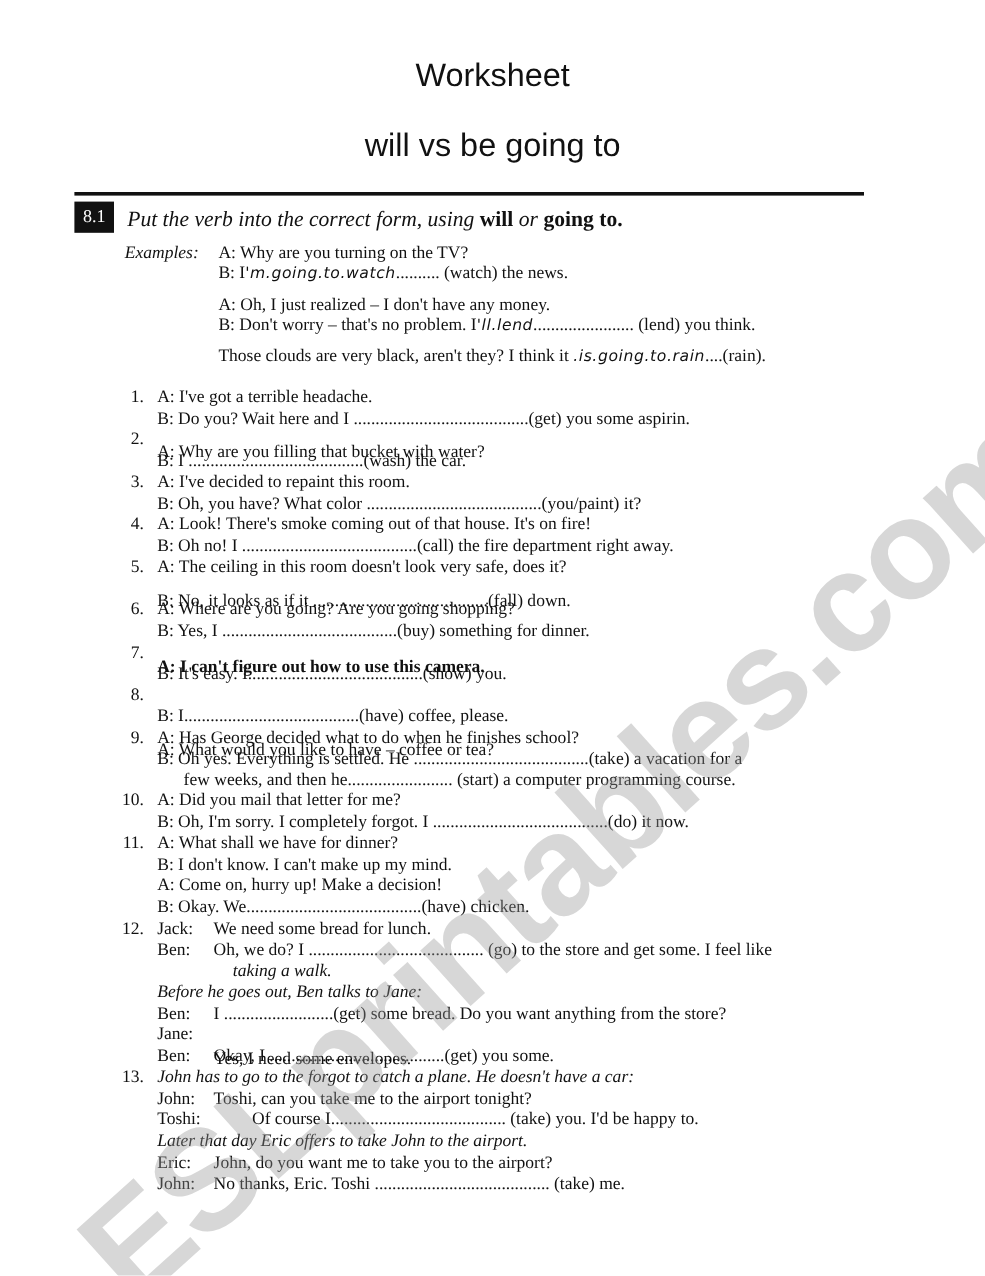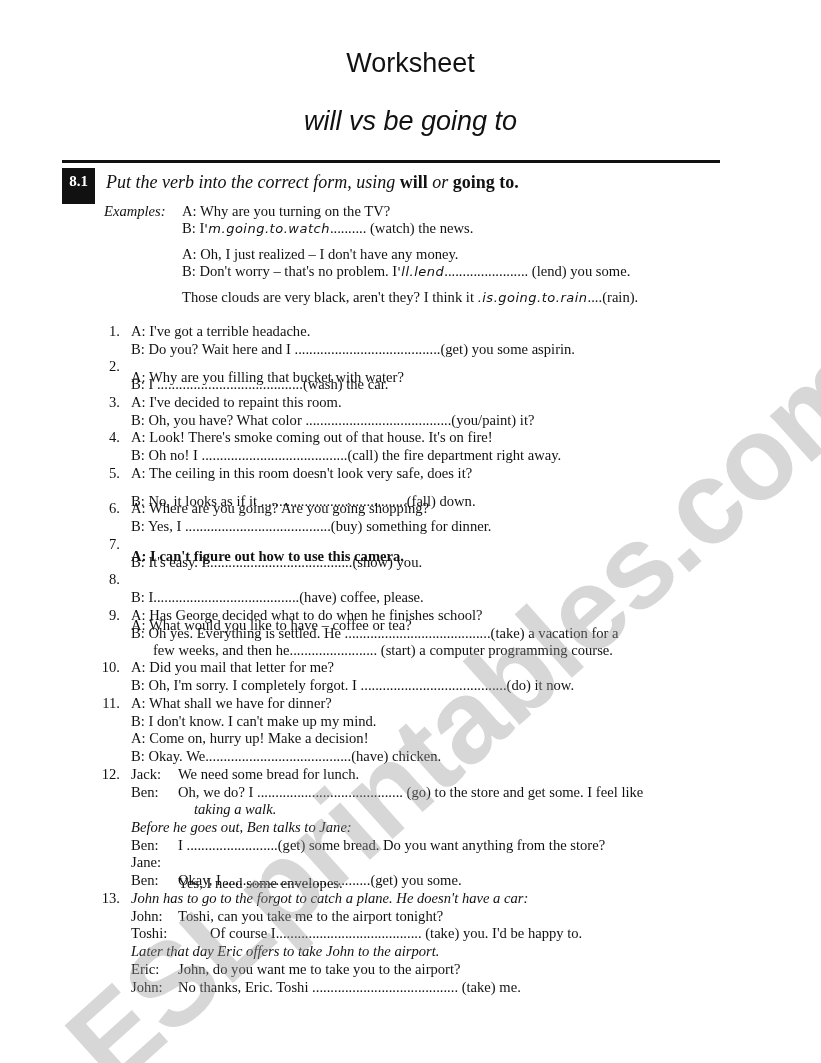--- a/index.html
+++ b/index.html
@@ -1,21 +1,21 @@
 <!DOCTYPE html>
 <html><head>
 <meta charset="utf-8">
 <style>
   html, body { margin: 0; padding: 0; background: #ffffff; }
   body { width: 821px; height: 1063px; position: relative; overflow: hidden; font-family: "Liberation Serif", serif; color: #111; }
   .title { position: absolute; left: 0; width: 821px; text-align: center; font-family: "Liberation Sans", sans-serif; font-size: 27px; color: #111; }
   .t1 { top: 48px; }
-  .t2 { top: 106px; font-style: italic; }
+  .t2 { top: 106px; }
   .rule { position: absolute; left: 62px; top: 160px; width: 658px; height: 3px; background: #111; }
-  .secnum { position: absolute; left: 62px; top: 168px; width: 33px; height: 36px; background: #111; color: #fff; font-weight: bold; font-size: 15px; text-align: center; line-height: 26px; }
+  .secnum { position: absolute; left: 62px; top: 168px; width: 33px; height: 26px; background: #111; color: #fff; font-weight: normal; font-size: 15px; text-align: center; line-height: 26px; }
   .instr { position: absolute; left: 106px; top: 172px; font-size: 18px; font-style: italic; }
   .instr b { font-style: normal; font-weight: bold; }
   .line { position: absolute; font-size: 14.6px; white-space: nowrap; line-height: 18px; }
   .hw { font-family: "DejaVu Sans", sans-serif; font-style: italic; font-size: 13px; letter-spacing: 0.5px; }
   .it { font-style: italic; }
   .num { position: absolute; font-size: 14.6px; text-align: right; width: 22px; line-height: 18px; }
   .watermark { position: absolute; left: 40px; top: 520px; font-family: "Liberation Sans", sans-serif; font-weight: bold; font-size: 118px; color: rgba(150,150,150,0.38); transform: rotate(-42deg); transform-origin: left top; white-space: nowrap; pointer-events: none; top: 1010px; letter-spacing: -2px; }
 </style>
 </head>
 <body>
@@ -24,21 +24,21 @@
 <div class="title t2">will vs be going to</div>
 
 <div class="rule"></div>
 <div class="secnum">8.1</div>
 <div class="instr"><span>Put the verb into the correct form, using </span><b>will</b><span> or </span><b>going to.</b></div>
 
 <div class="line it" style="left:104px; top:202px;">Examples:</div>
 <div class="line" style="left:182px; top:202px;">A: Why are you turning on the TV?</div>
 <div class="line" style="left:182px; top:219px;"><span>B: I</span><span class="hw">'m.going.to.watch</span><span>.......... (watch) the news.</span></div>
 <div class="line" style="left:182px; top:245px;">A: Oh, I just realized – I don't have any money.</div>
-<div class="line" style="left:182px; top:262px;"><span>B: Don't worry – that's no problem. I</span><span class="hw">'ll.lend</span><span>....................... (lend) you some.</span></div>
+<div class="line" style="left:182px; top:262px;"><span>B: Don't worry – that's no problem. I</span><span class="hw">'ll.lend</span><span>....................... (lend) you think.</span></div>
 <div class="line" style="left:182px; top:288px;"><span>Those clouds are very black, aren't they? I think it </span><span class="hw">.is.going.to.rain</span><span>....(rain).</span></div>
 
 <div>
   <div class="num" style="left:98px; top:322px;">1.</div>
   <div class="line" style="left:131px; top:322px;">A: I've got a terrible headache.</div>
   <div class="line" style="left:131px; top:340px;">B: Do you? Wait here and I ........................................(get) you some aspirin.</div>
 </div>
 <div>
   <div class="num" style="left:98px; top:357px;">2.</div>
   <div class="line" style="left:131px; top:342px;margin-top:26px;">A: Why are you filling that bucket with water?</div>

